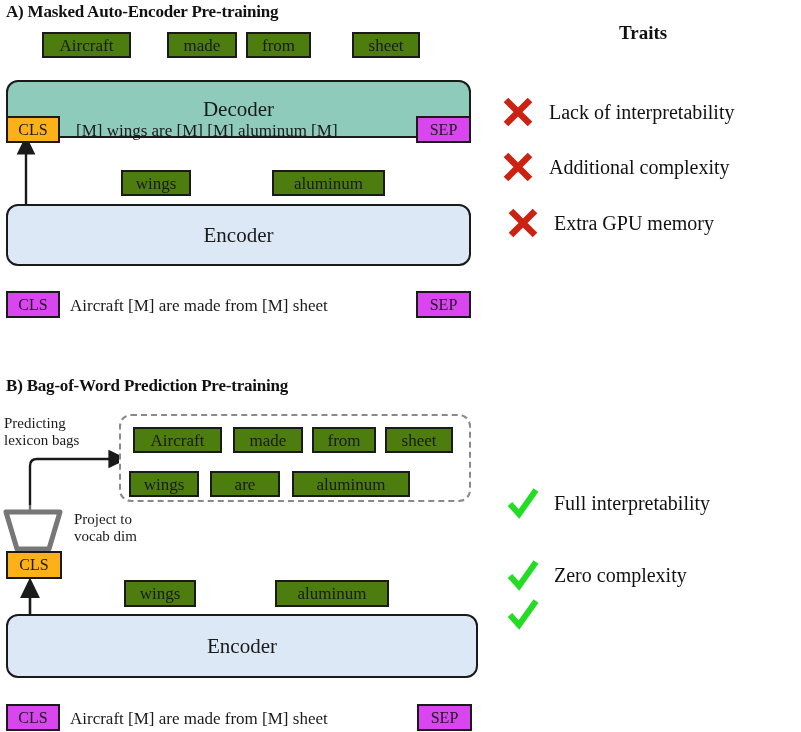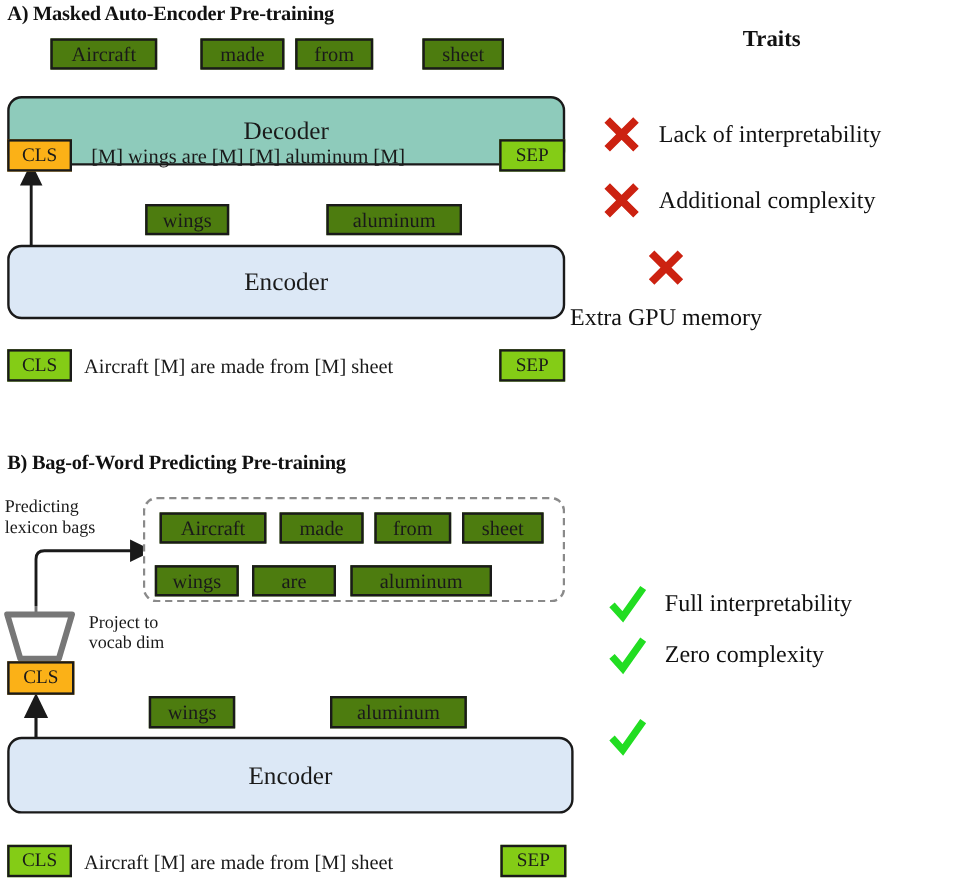--- a/index.html
+++ b/index.html
@@ -34,21 +34,21 @@
     line-height: 1;
     color: #1a1a1a;
     display: flex;
     align-items: center;
     justify-content: center;
     box-sizing: border-box;
     white-space: nowrap;
   }
   .tok-sm {
     border: 2px solid #1a1a1a;
-    background: #84cc16;
+    background: #d946ef;
     font-size: 16px;
     display: flex;
     align-items: center;
     justify-content: center;
     box-sizing: border-box;
     white-space: nowrap;
   }
 
   
   .cls-box {
@@ -196,56 +196,56 @@
 
 <div class="abs trait-row" style="left:501px; top:150px;">
   <span>
     <svg class="mark-svg" width="34" height="34" viewBox="0 0 34 34" aria-hidden="true">
       <path d="M5,5 L29,29 M29,5 L5,29" stroke="#cc2211" stroke-width="6.5" stroke-linecap="butt"></path>
     </svg>
   </span>
   <span class="trait-label">Additional complexity</span>
 </div>
 
-<div class="abs trait-row" style="left:475px; top:206px;flex-direction:column;">
+<div class="abs trait-row" style="left:506px; top:206px;">
   <span>
     <svg class="mark-svg" width="34" height="34" viewBox="0 0 34 34" aria-hidden="true">
       <path d="M5,5 L29,29 M29,5 L5,29" stroke="#cc2211" stroke-width="6.5" stroke-linecap="butt"></path>
     </svg>
   </span>
   <span class="trait-label">Extra GPU memory</span>
 </div>
 
 <div class="abs trait-row" style="left:506px; top:486px;">
   <span>
     <svg class="mark-svg" width="34" height="34" viewBox="0 0 34 34" aria-hidden="true">
       <path d="M4,18 L13,28 L30,4" fill="none" stroke="#22dd22" stroke-width="6" stroke-linecap="butt" stroke-linejoin="miter"></path>
     </svg>
   </span>
   <span class="trait-label">Full interpretability</span>
 </div>
 
-<div class="abs trait-row" style="left:506px; top:529px;">
+<div class="abs trait-row" style="left:506px; top:558px;">
   <span>
     <svg class="mark-svg" width="34" height="34" viewBox="0 0 34 34" aria-hidden="true">
       <path d="M4,18 L13,28 L30,4" fill="none" stroke="#22dd22" stroke-width="6" stroke-linecap="butt" stroke-linejoin="miter"></path>
     </svg>
   </span>
   <span class="trait-label">Zero complexity</span>
 </div>
 
 <div class="abs trait-row" style="left:506px; top:597px;">
   <span>
     <svg class="mark-svg" width="34" height="34" viewBox="0 0 34 34" aria-hidden="true">
       <path d="M4,18 L13,28 L30,4" fill="none" stroke="#22dd22" stroke-width="6" stroke-linecap="butt" stroke-linejoin="miter"></path>
     </svg>
   </span>
 </div>
 
-<div class="abs section-title" style="left:6px; top:376px;">B) Bag-of-Word Predicting Pre-training</div>
+<div class="abs section-title" style="left:6px; top:376px;">B) Bag-of-Word Prediction Pre-training</div>
 
 <div class="abs note" style="left:4px; top:415px;">
   <div>Predicting</div>
   <div>lexicon bags</div>
 </div>
 
 <div class="abs bag" style="left:119px; top:414px; width:352px; height:88px;"></div>
 
 <div class="abs tok" style="left:133px; top:427px; width:89px; height:26px;">Aircraft</div>
 <div class="abs tok" style="left:233px; top:427px; width:70px; height:26px;">made</div>

